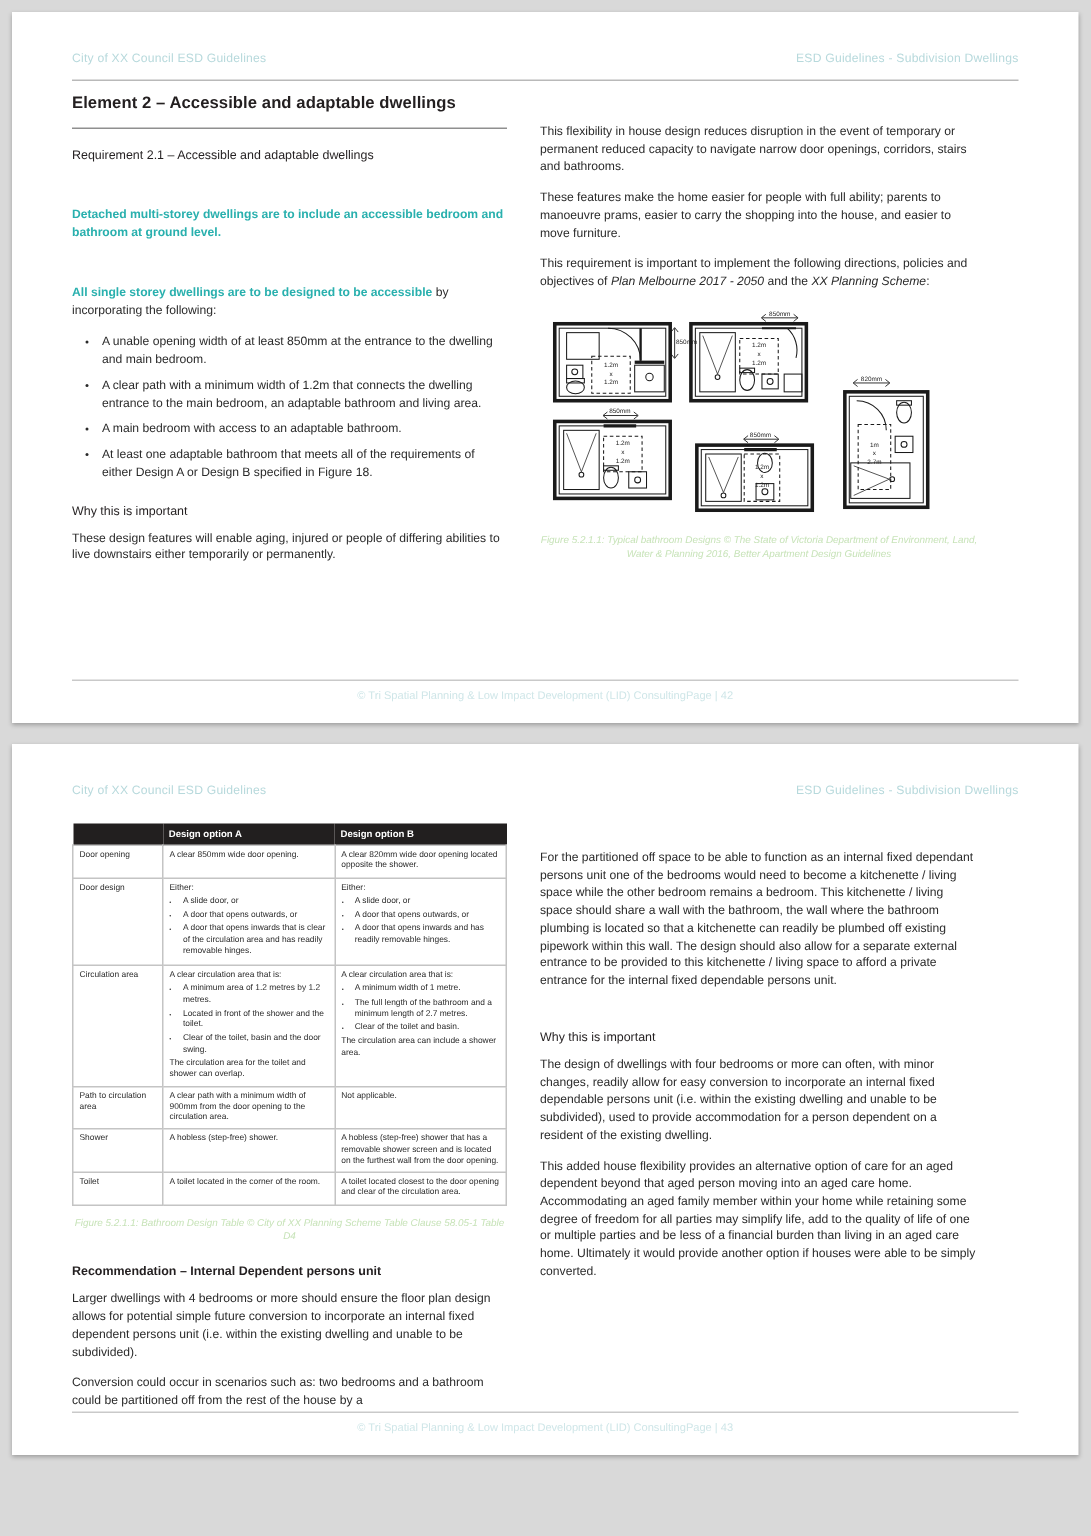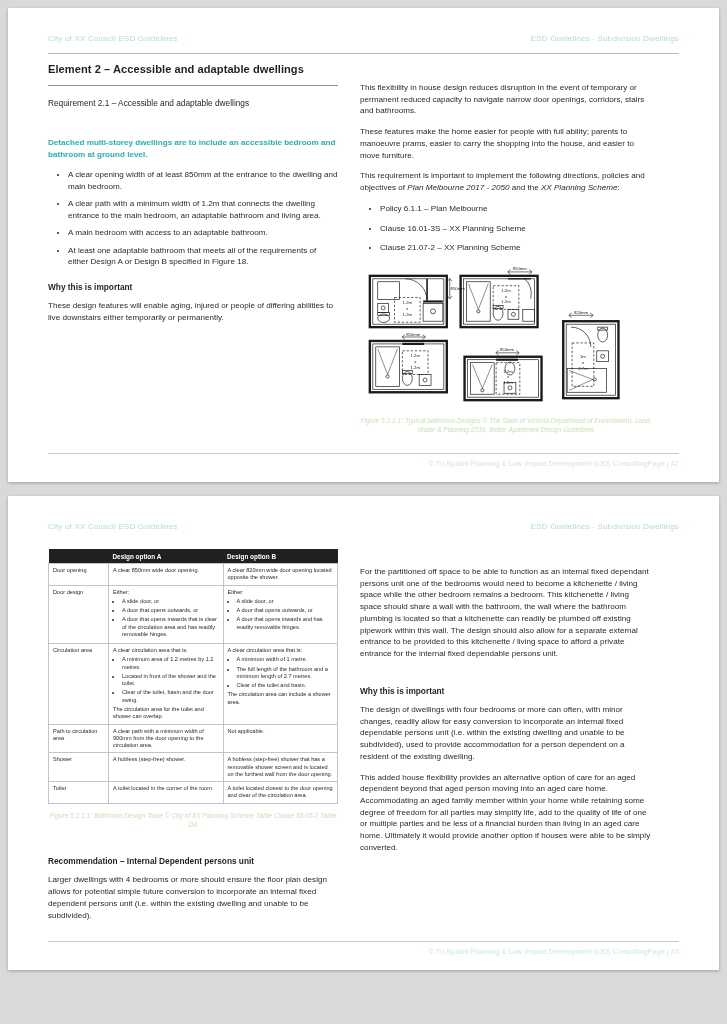--- a/index.html
+++ b/index.html
@@ -27,61 +27,61 @@
   .head-rule{border-top:1px solid #b9b9b9; margin:10px 0 0 0;}
   .cols{display:flex; gap:22px; margin-top:9px;}
   .col{width:290px;}
   .col.right{width:292px;margin-top:19px;}
   h1.element{
     font-size:11.1px; font-weight:bold; color:#231f20; margin:0 0 10px 0;
     letter-spacing:.05px;
   }
   .h-rule{border-top:1px solid #8f8f8f; margin:0 0 12px 0;}
   h2.req{font-size:8.3px; font-weight:normal; margin:0 0 9px 0;}
-  h2.why{font-size:8.3px; font-weight:bold; margin:14px 0 8px 0;}
+  h2.why{font-size:8.3px; font-weight:normal; margin:14px 0 8px 0;}
   p{font-size:8.1px; line-height:1.45; margin:0 0 9px 0; color:#2a2a2a;}
   p.teal{color:#29b0ae; font-weight:bold;margin-top:29px;}
   p.teal .plain{color:#2a2a2a; font-weight:normal;}
   .tealtxt{color:#29b0ae; font-weight:bold;}
   ul{margin:2px 0 9px 0; padding-left:20px;}
   ul li{font-size:8.1px; line-height:1.45; margin-bottom:5.5px; color:#2a2a2a;}
   ul.spaced li{margin-bottom:8px;}
   em{font-style:italic;}
   .figure{margin:10px 0 0 0; text-align:center;}
   .figcap{
     font-size:6.6px; color:#c7e3b8; line-height:1.35; margin-top:5px;
     font-style:italic; text-align:center;
   }
   .figcap.left{text-align:center;}
   .pg-foot{
     position:absolute; left:40px; right:40px; bottom:14px;
   }
   .foot-rule{border-top:1px solid #c9c9c9; margin-bottom:5px;}
-  .foot-row{display:flex; justify-content:flex-end; font-size:7.4px; color:#cfe6e8;}
+  .foot-row{display:flex; justify-content:center; font-size:7.4px; color:#cfe6e8;}
 
   
   .bathfig{width:100%; height:148px; display:block;}
 
   
   table.dt{border-collapse:collapse; width:100%; table-layout:fixed; margin-top:2px;}
   table.dt th{
     background:#221f1f; color:#ffffff; font-size:6.4px; text-align:left;
     padding:3.5px 4px; font-weight:bold; border:none;
   }
   table.dt th.blank{background:#221f1f;}
   table.dt td{
     border:.6px solid #c4c4c4; font-size:5.6px; vertical-align:top;
     padding:3px 4px; line-height:1.3; color:#2b2b2b;
   }
   table.dt td.rh{width:52px; color:#2b2b2b;}
   table.dt ul{margin:2px 0 2px 0; padding-left:9px;}
   table.dt ul li{font-size:5.6px; line-height:1.3; margin-bottom:2px; color:#2b2b2b;}
   table.dt p{font-size:5.6px; line-height:1.3; margin:0 0 2px 0;}
   table.dt p:last-child{margin-bottom:0;}
-  h2.rec{font-size:8.3px; font-weight:bold; margin:27px 0 8px 0;}
+  h2.rec{font-size:8.3px; font-weight:bold; margin:13px 0 8px 0;}
 </style>
 </head>
 <body>
 
 <div class="viewer">
 
   <div class="page">
 
     <div class="pg-head">
       <span>City of XX Council ESD Guidelines</span>
@@ -92,44 +92,40 @@
     <div class="cols">
 
       <div class="col">
         <h1 class="element">Element 2 – Accessible and adaptable dwellings</h1>
         <div class="h-rule"></div>
 
         <h2 class="req">Requirement 2.1 – Accessible and adaptable dwellings</h2>
 
         <p class="teal">Detached multi-storey dwellings are to include an accessible bedroom and bathroom at ground level.</p>
 
+        <p class="teal"><span>All single storey dwellings are to be designed to be accessible</span><span class="plain"> by incorporating the following:</span></p>
 
         <ul>
-          <li>A clear opening width of at least 850mm at the entrance to the dwelling and main bedroom.</li>
+          <li>A unable opening width of at least 850mm at the entrance to the dwelling and main bedroom.</li>
           <li>A clear path with a minimum width of 1.2m that connects the dwelling entrance to the main bedroom, an adaptable bathroom and living area.</li>
           <li>A main bedroom with access to an adaptable bathroom.</li>
           <li>At least one adaptable bathroom that meets all of the requirements of either Design A or Design B specified in Figure 18.</li>
         </ul>
 
 
         <h2 class="why">Why this is important</h2>
         <p>These design features will enable aging, injured or people of differing abilities to live downstairs either temporarily or permanently.</p>
       </div>
 
       <div class="col right">
         <p>This flexibility in house design reduces disruption in the event of temporary or permanent reduced capacity to navigate narrow door openings, corridors, stairs and bathrooms.</p>
         <p>These features make the home easier for people with full ability; parents to manoeuvre prams, easier to carry the shopping into the house, and easier to move furniture.</p>
 
         <p><span>This requirement is important to implement the following directions, policies and objectives of </span><em>Plan Melbourne 2017 - 2050</em><span> and the </span><em>XX Planning Scheme</em><span>:</span></p>
 
-        <ul class="spaced">
-          <li>Policy 6.1.1 – Plan Melbourne</li>
-          <li>Clause 16.01-3S – XX Planning Scheme</li>
-          <li>Clause 21.07-2 – XX Planning Scheme</li>
-        </ul>
 
         <div class="figure">
           <svg class="bathfig" viewBox="0 0 292 150">
             <g fill="none" stroke="#1a1a1a" stroke-width="1.1">
 
               <rect x="8" y="12" width="78" height="52" stroke-width="2.4"></rect>
               <rect x="11" y="15" width="72" height="46" stroke-width="0.7"></rect>
 
               <rect x="16" y="18" width="22" height="18" stroke-width="0.7"></rect>
 
@@ -376,20 +372,21 @@
                   <p>A toilet located closest to the door opening and clear of the circulation area.</p>
                 </td>
             </tr>
           </tbody>
         </table>
 
         <div class="figcap left" style="margin-top:8px;">Figure 5.2.1.1: Bathroom Design Table © City of XX Planning Scheme Table Clause 58.05-1 Table D4</div>
 
         <h2 class="rec">Recommendation – Internal Dependent persons unit</h2>
         <p>Larger dwellings with 4 bedrooms or more should ensure the floor plan design allows for potential simple future conversion to incorporate an internal fixed dependent persons unit (i.e. within the existing dwelling and unable to be subdivided).</p>
+        <p>Conversion could occur in scenarios such as: two bedrooms and a bathroom could be partitioned off from the rest of the house by a</p>
       </div>
 
       <div class="col right">
         <p>For the partitioned off space to be able to function as an internal fixed dependant persons unit one of the bedrooms would need to become a kitchenette / living space while the other bedroom remains a bedroom. This kitchenette / living space should share a wall with the bathroom, the wall where the bathroom plumbing is located so that a kitchenette can readily be plumbed off existing pipework within this wall. The design should also allow for a separate external entrance to be provided to this kitchenette / living space to afford a private entrance for the internal fixed dependable persons unit.</p>
 
         <h2 class="why" style="margin-top:26px;">Why this is important</h2>
         <p>The design of dwellings with four bedrooms or more can often, with minor changes, readily allow for easy conversion to incorporate an internal fixed dependable persons unit (i.e. within the existing dwelling and unable to be subdivided), used to provide accommodation for a person dependent on a resident of the existing dwelling.</p>
         <p>This added house flexibility provides an alternative option of care for an aged dependent beyond that aged person moving into an aged care home. Accommodating an aged family member within your home while retaining some degree of freedom for all parties may simplify life, add to the quality of life of one or multiple parties and be less of a financial burden than living in an aged care home. Ultimately it would provide another option if houses were able to be simply converted.</p>
       </div>
     </div>

